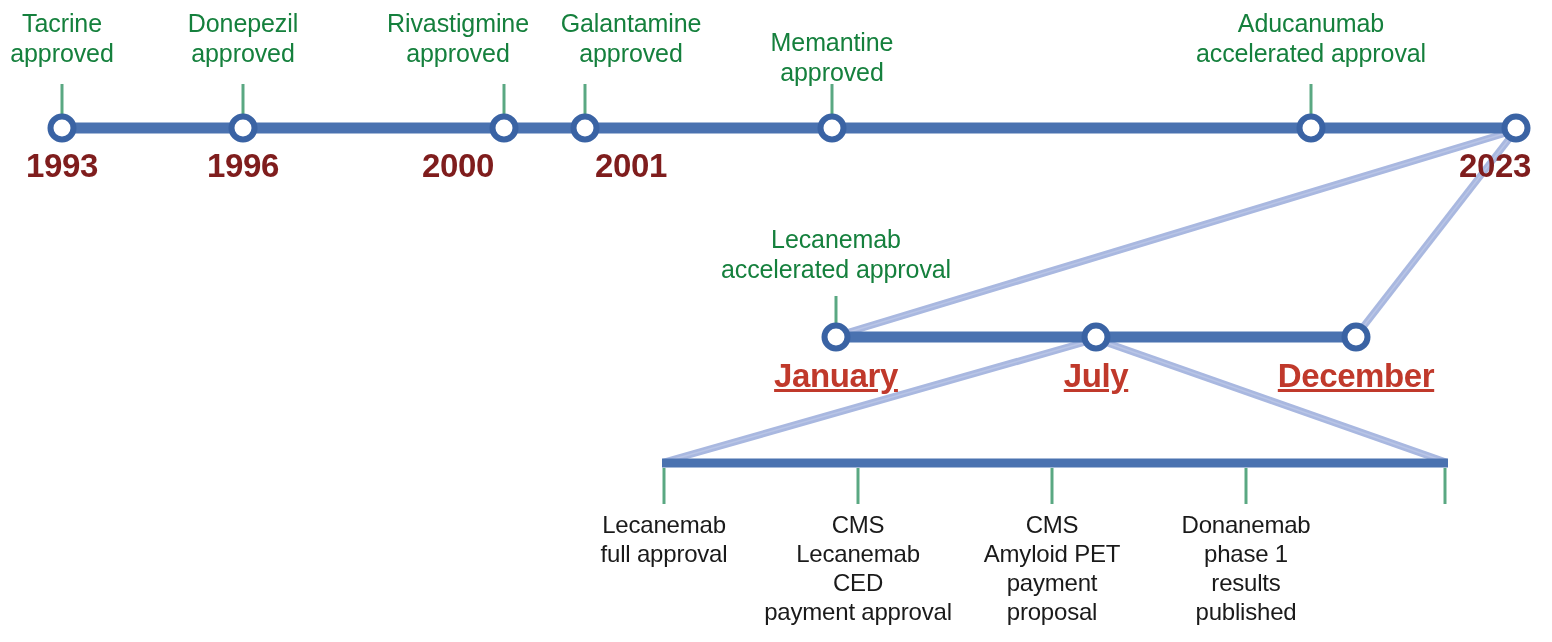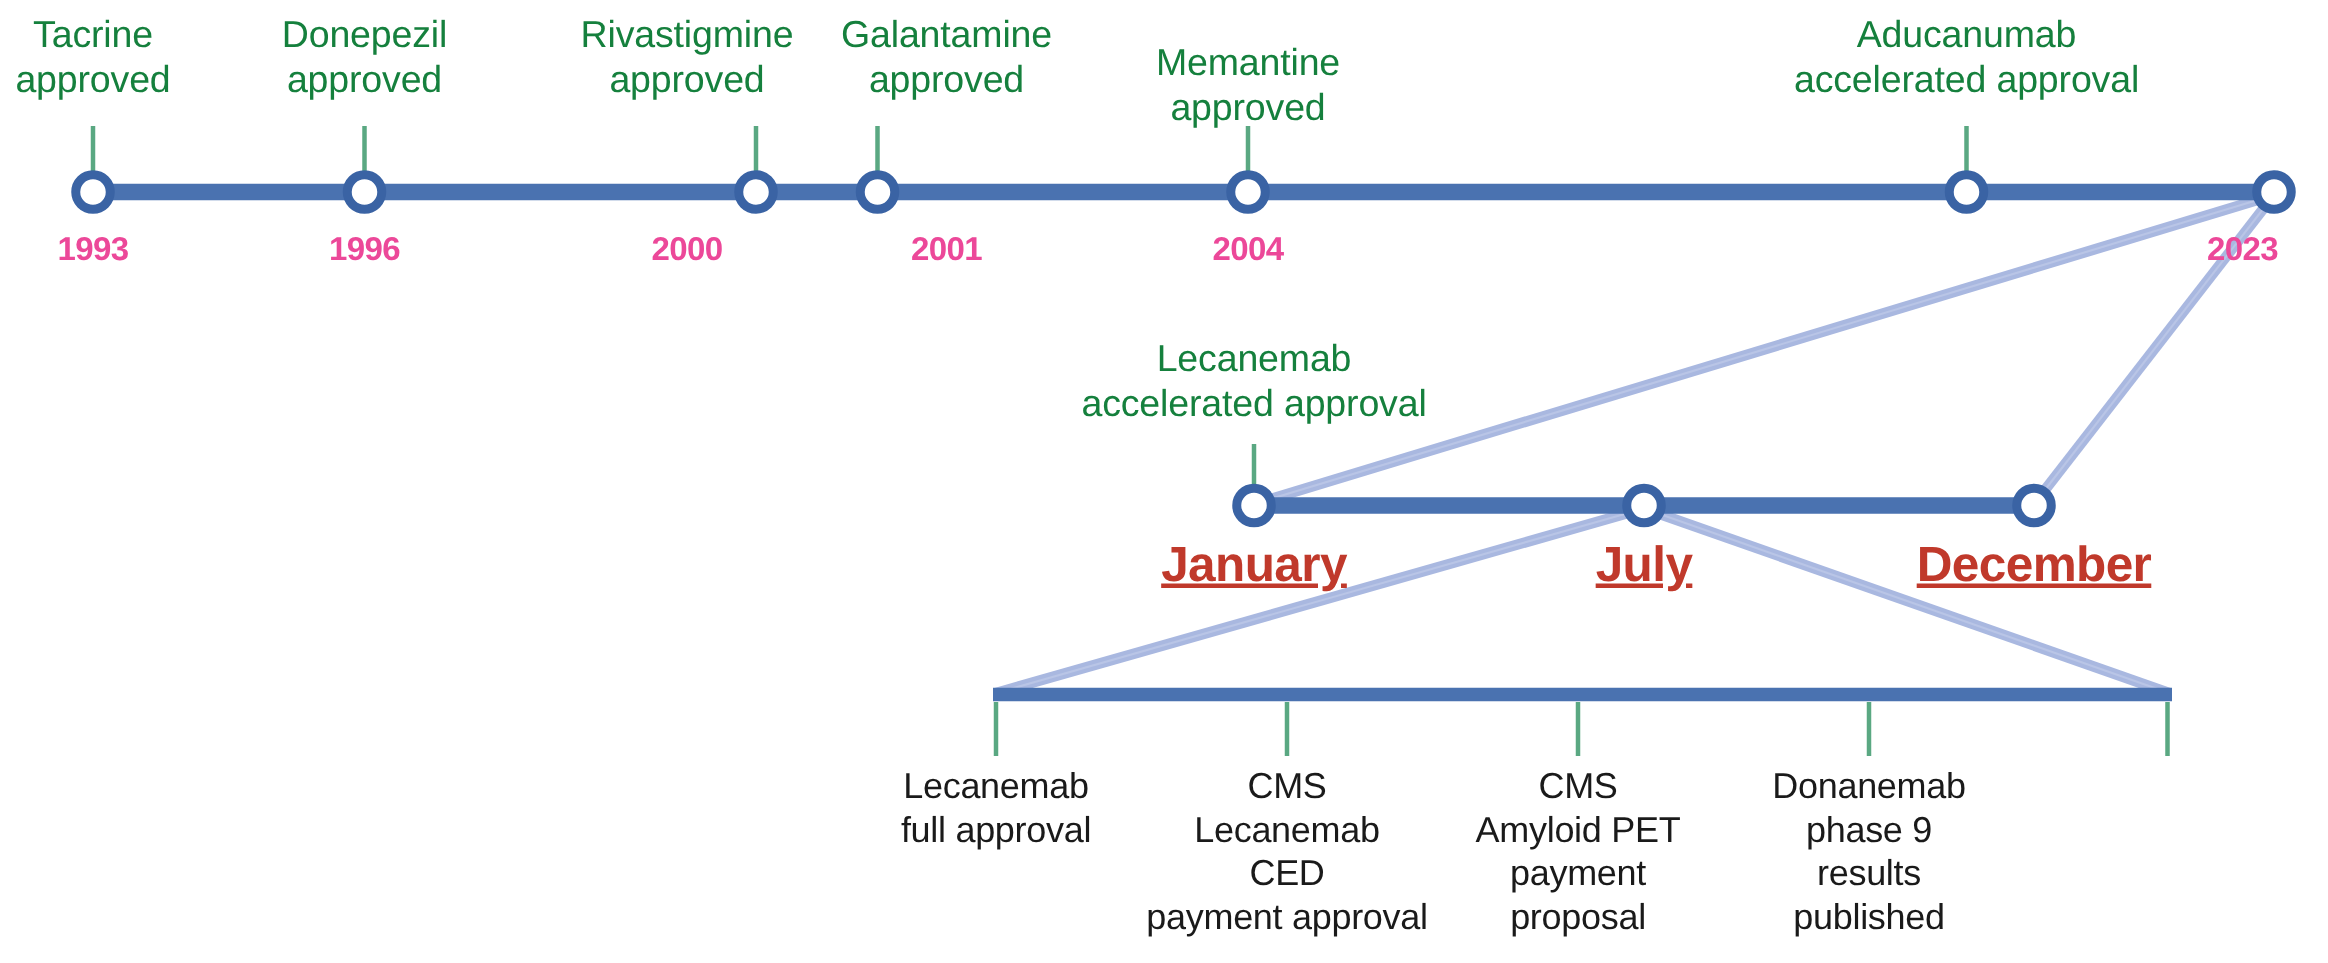--- a/index.html
+++ b/index.html
@@ -39,24 +39,24 @@
     position: absolute;
     font-size: 25px;
     line-height: 30px;
     color: #15803d;
     text-align: center;
     white-space: pre-line;
     letter-spacing: -0.1px;
   }
   .year-label {
     position: absolute;
-    font-size: 22px;
+    font-size: 33px;
     line-height: 36px;
     font-weight: bold;
-    color: #ec4899;
+    color: #7f1d1d;
     text-align: center;
     white-space: nowrap;
     letter-spacing: -0.4px;
   }
   .month-label {
     position: absolute;
     font-size: 33px;
     line-height: 36px;
     font-weight: bold;
     color: #c0392b;
@@ -150,39 +150,38 @@
 approved</div>
     <div class="event-label" style="left:752px; top:8px; width:160px;margin-top:19px;">Memantine
 approved</div>
     <div class="event-label" style="left:1159px; top:8px; width:304px;">Aducanumab
 accelerated approval</div>
 
     <div class="year-label" style="left:0px; top:148px; width:124px;">1993</div>
     <div class="year-label" style="left:181px; top:148px; width:124px;">1996</div>
     <div class="year-label" style="left:396px; top:148px; width:124px;">2000</div>
     <div class="year-label" style="left:569px; top:148px; width:124px;">2001</div>
-    <div class="year-label" style="left:770px; top:148px; width:124px;">2004</div>
     <div class="year-label" style="left:1438px; top:148px; width:114px; text-align:center;">2023</div>
 
     <div class="event-label" style="left:684px; top:224px; width:304px;">Lecanemab
 accelerated approval</div>
 
     <div class="month-label" style="left:744px; top:358px; width:184px;">January</div>
     <div class="month-label" style="left:1248px; top:358px; width:216px;">December</div>
     <div class="month-label" style="left:1022px; top:358px; width:148px;">July</div>
 
     <div class="sub-label" style="left:562px; top:510px; width:204px;">Lecanemab
 full approval</div>
     <div class="sub-label" style="left:740px; top:510px; width:236px;">CMS
 Lecanemab
 CED
 payment approval</div>
     <div class="sub-label" style="left:952px; top:510px; width:200px;">CMS
 Amyloid PET
 payment
 proposal</div>
     <div class="sub-label" style="left:1146px; top:510px; width:200px;">Donanemab
-phase 9
+phase 1
 results
 published</div>
   </div>
 
 </div>
 
 </body></html>

